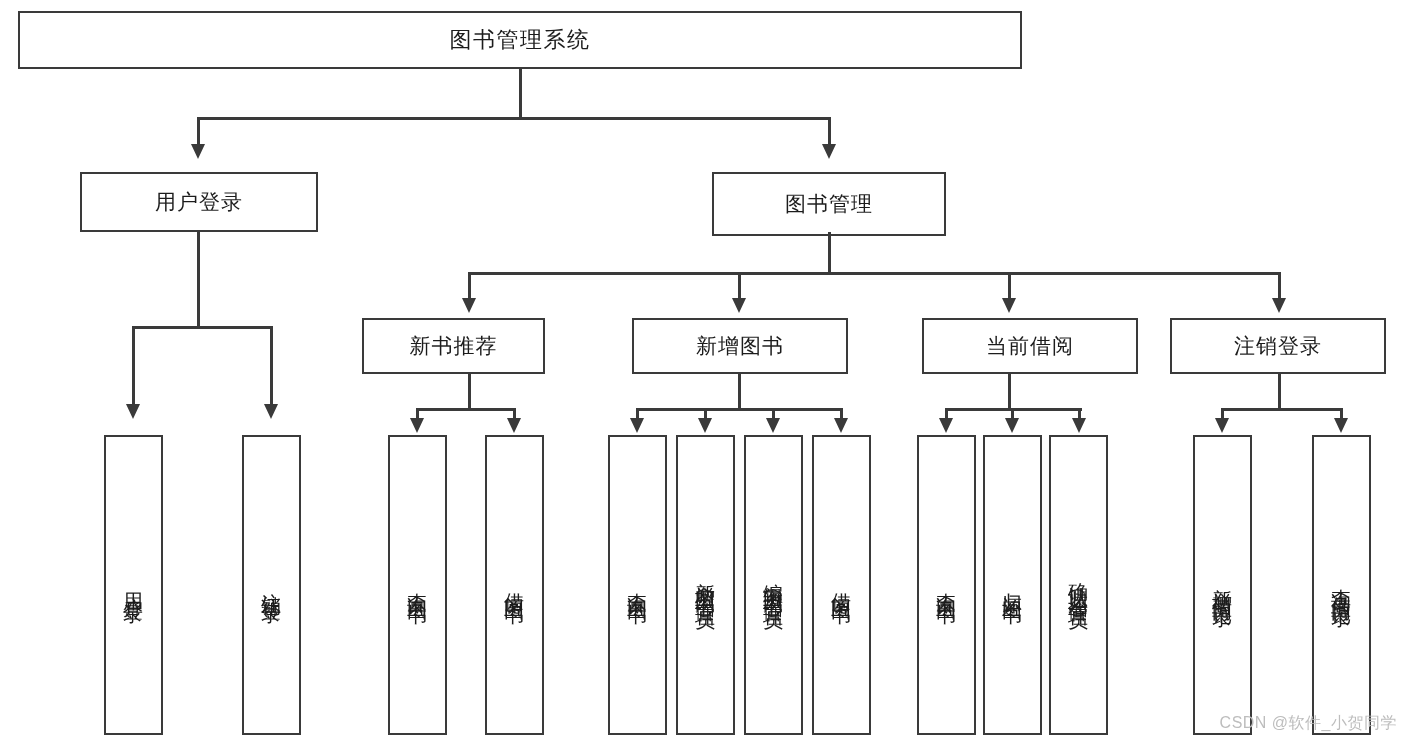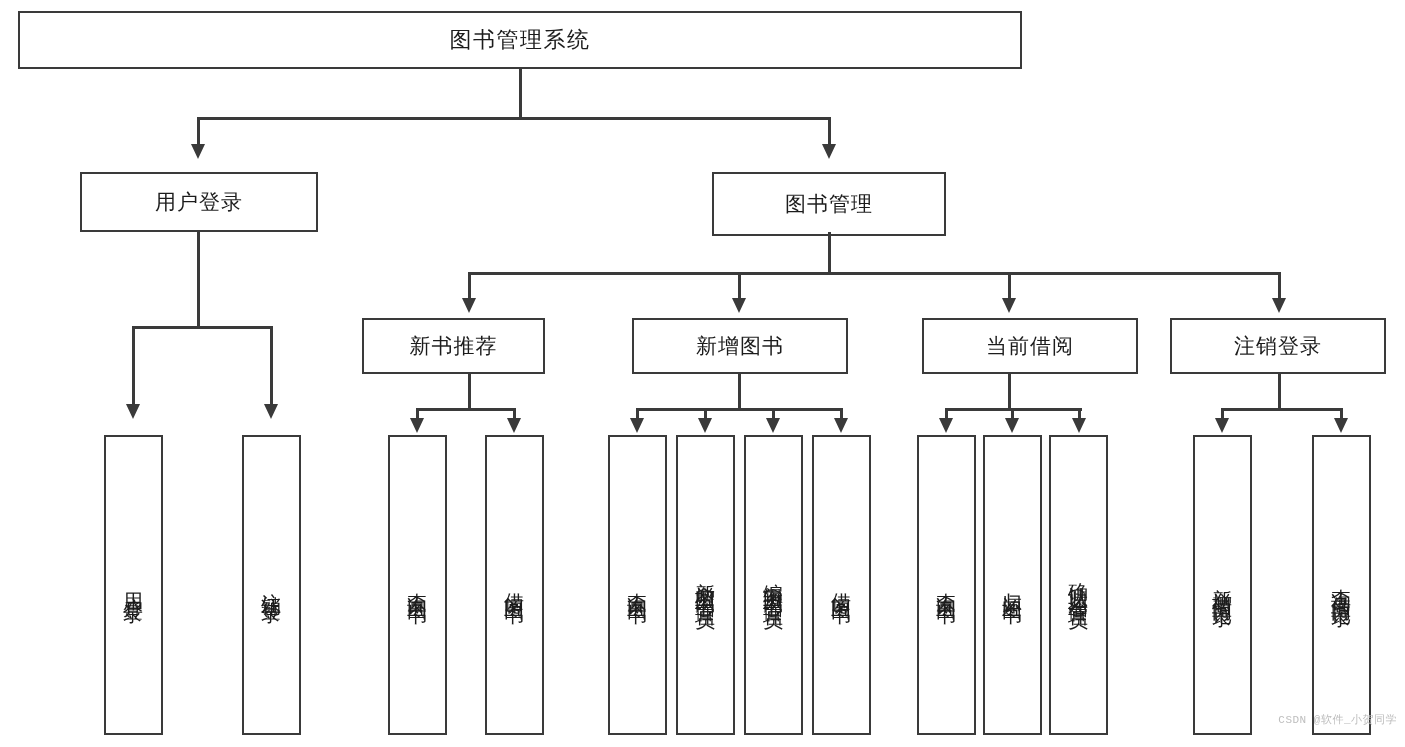--- a/index.html
+++ b/index.html
@@ -65,26 +65,26 @@
     position: absolute;
     width: 0;
     height: 0;
     border-left: 7px solid transparent;
     border-right: 7px solid transparent;
     border-top: 15px solid #3a3a3a;
   }
   #watermark {
     position: absolute;
     right: 8px;
-    bottom: 20px;
-    font-size: 11px;
+    bottom: 13px;
+    font-size: 16px;
     color: #bdbdbd;
     letter-spacing: 0.5px;
     white-space: nowrap;
-    font-family: Liberation Mono, monospace;
+    font-family: Liberation Sans, sans-serif;
   }
 </style>
 </head>
 <body>
 
 <div id="canvas">
 
   <div class="node root horiz" style="left:18px; top:11px; width:1004px; height:58px;">
     <span class="node-label">图书管理系统</span>
   </div>

